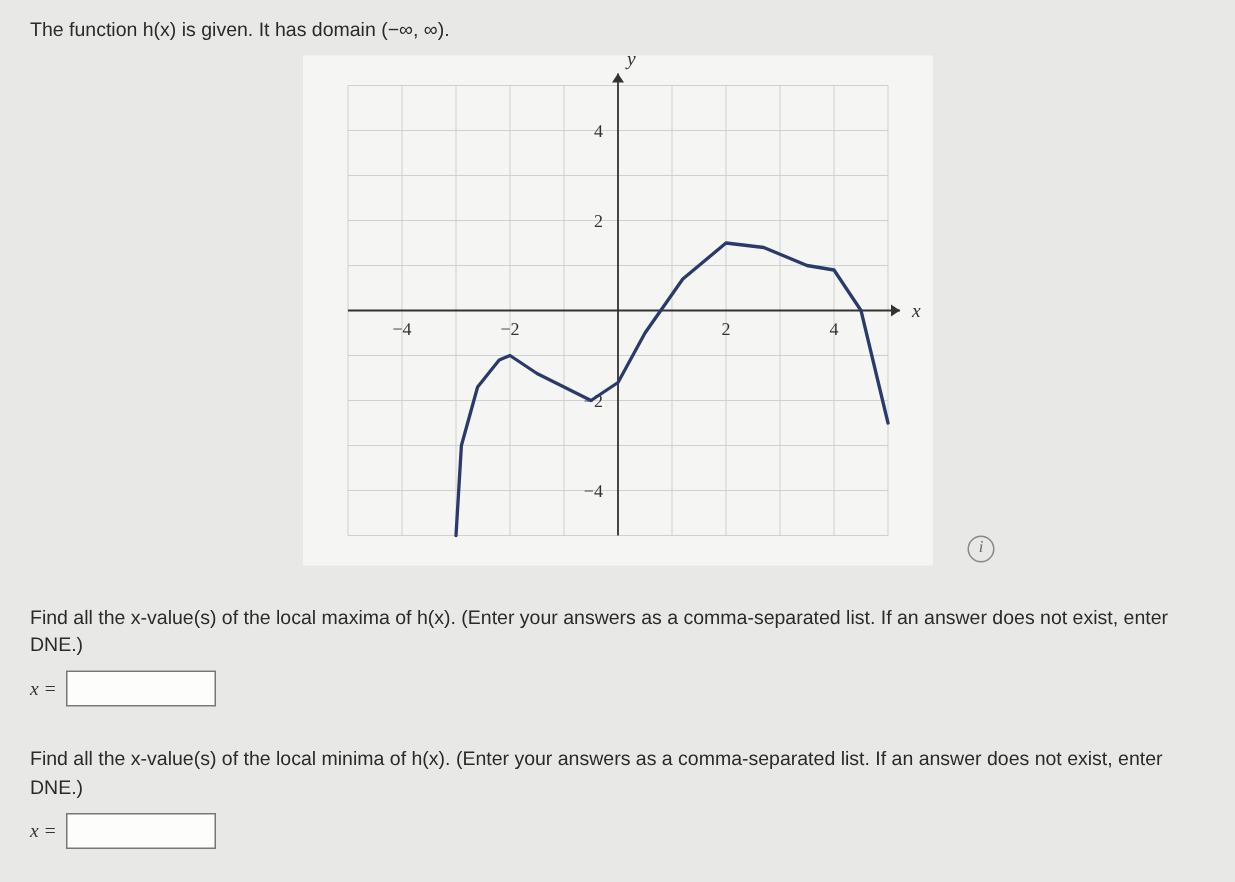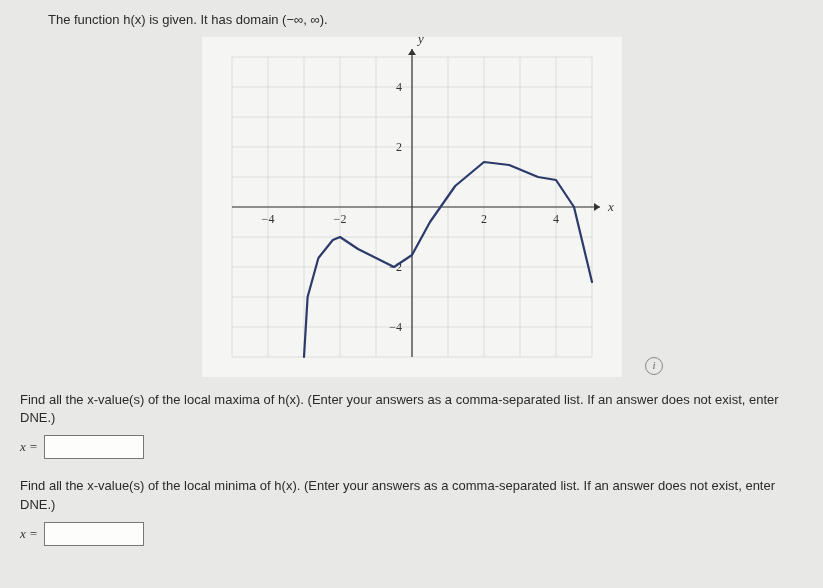--- a/index.html
+++ b/index.html
@@ -8,21 +8,20 @@
       font-family: Arial, Helvetica, sans-serif;
       font-size: 13px;
       color: #333;
       background: #e8e8e6;
       width: 823px;
       box-sizing: border-box;
     }
     .problem-text {
       margin-bottom: 10px;
       color: #2a2a2a;
-      margin-left: 28px;
     }
     .graph-wrap {
       display: flex;
       justify-content: center;
       margin: 8px 0 12px;
       position: relative;
     }
     svg.graph {
       background: #f5f5f3;
     }
@@ -36,21 +35,21 @@
       border-radius: 50%;
       font-size: 11px;
       font-style: italic;
       font-family: serif;
       text-align: center;
       line-height: 15px;
       color: #666;
       cursor: pointer;
     }
     .question {
-      margin: 14px 0 8px;
+      margin: 26px 0 8px;
       color: #2a2a2a;
       line-height: 1.4;
     }
     .answer-row {
       display: flex;
       align-items: center;
       gap: 6px;
       margin-bottom: 18px;
     }
     .answer-label {

